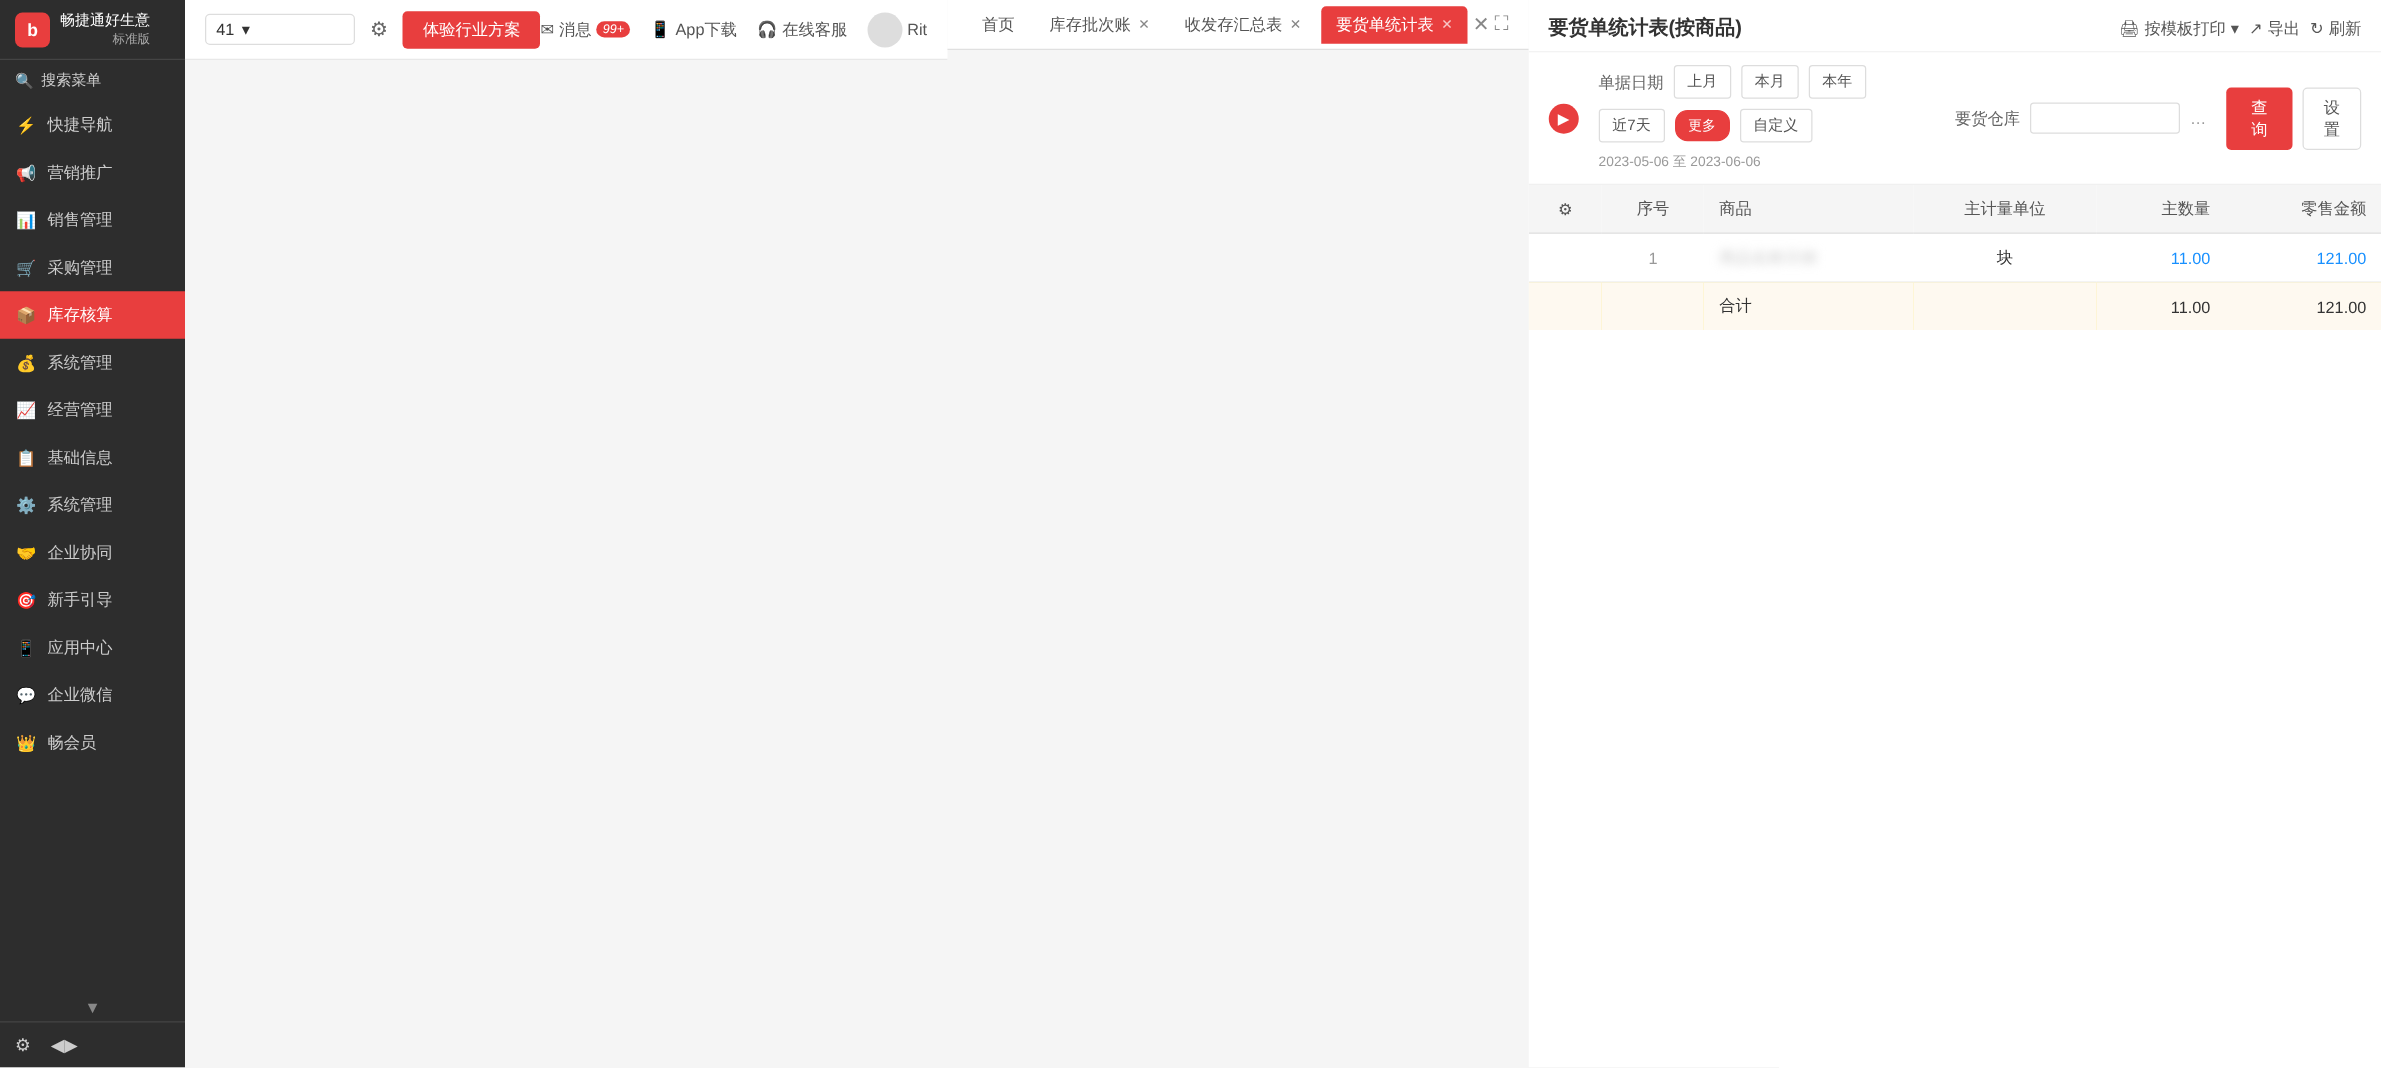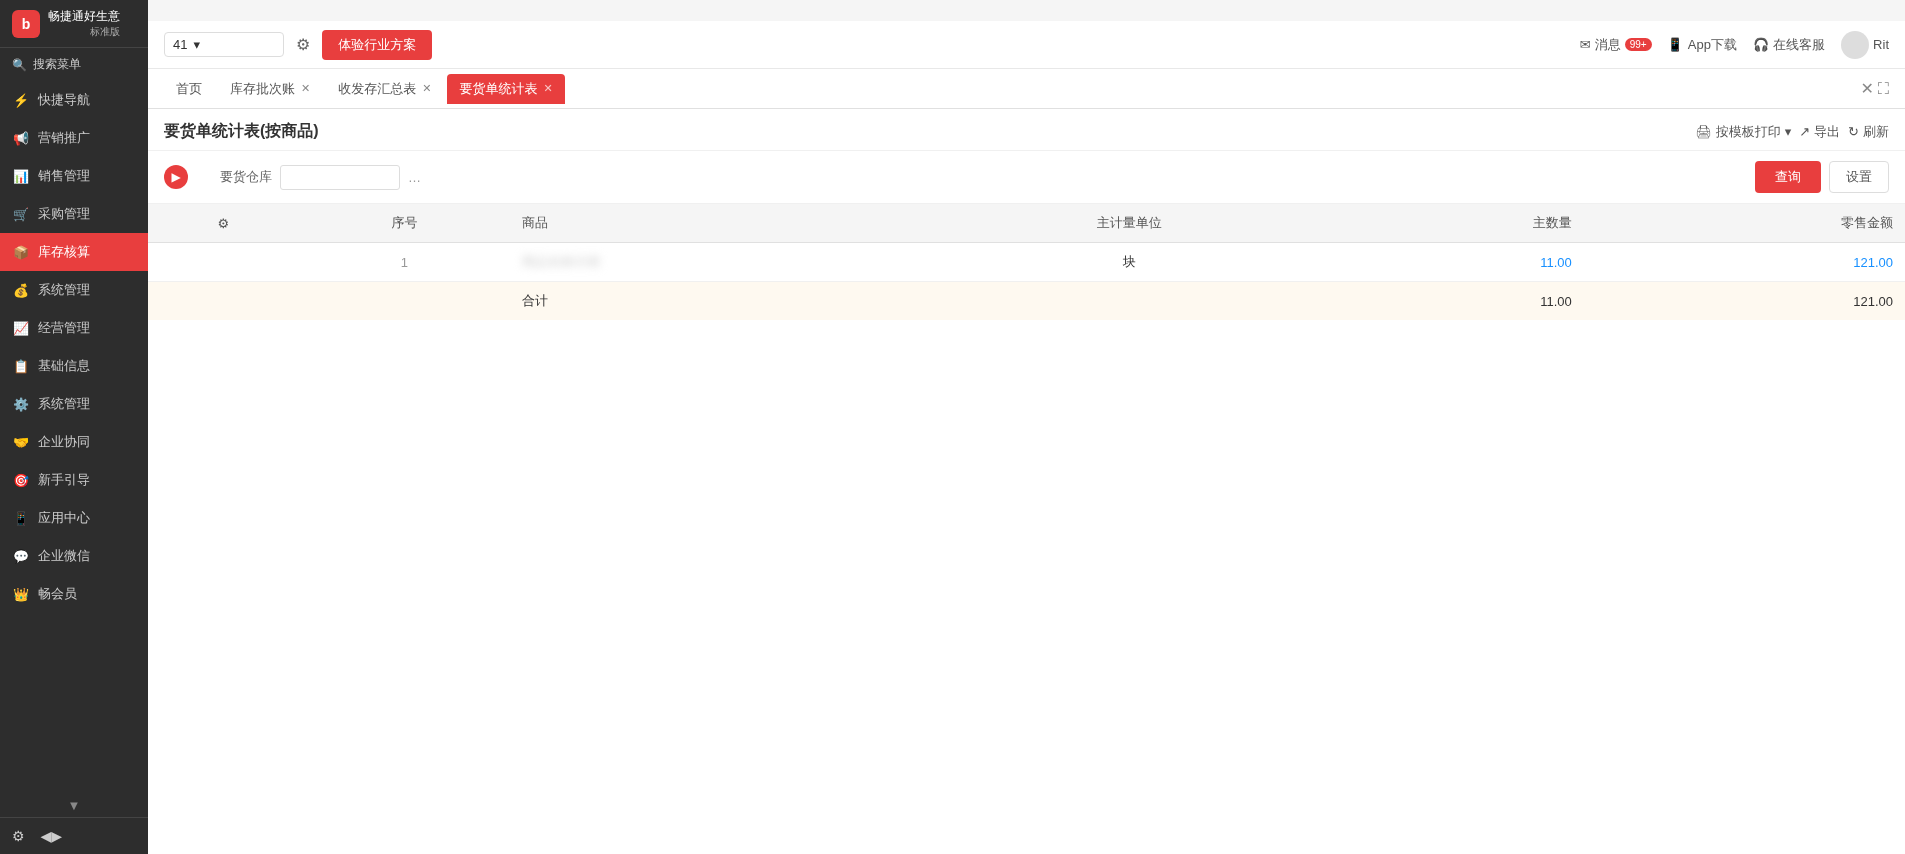--- a/index.html
+++ b/index.html
@@ -75,21 +75,21 @@
     .sidebar-footer .icon { color: #ccc; cursor: pointer; font-size: 14px; }
 
     .sidebar-scroll-btn {
       display: flex;
       justify-content: center;
       padding: 4px;
       color: #888;
     }
 
     
-    .main { flex: 1; display: flex; flex-direction: column; overflow: hidden; margin-top: 21px; }
+    .main { flex: 1; display: flex; flex-direction: row; overflow: hidden; }
 
     
     .topbar {
       height: 48px;
       background: #fff;
       display: flex;
       align-items: center;
       padding: 0 16px;
       border-bottom: 1px solid #e8e8e8;
       justify-content: space-between;
@@ -122,20 +122,21 @@
     .topbar-right { display: flex; align-items: center; gap: 16px; }
     .topbar-right-item { display: flex; align-items: center; gap: 4px; color: #555; font-size: 13px; cursor: pointer; }
     .badge {
       background: #e83e3e;
       color: #fff;
       border-radius: 8px;
       font-size: 10px;
       padding: 1px 5px;
       min-width: 20px;
       text-align: center;
+      font-style: italic;
     }
     .avatar { width: 28px; height: 28px; background: #ddd; border-radius: 50%; }
 
     
     .tabbar {
       height: 40px;
       background: #fff;
       display: flex;
       align-items: center;
       padding: 0 16px;
@@ -482,20 +483,30 @@
         <div class="btn-refresh">
           <span>↻</span>
           <span>刷新</span>
         </div>
       </div>
     </div>
 
     <div class="filter-bar">
       <div class="expand-btn">▶</div>
 
+      <div class="filter-section">
+        <span class="filter-label">单据日期</span>
+        <button class="date-btn">上月</button>
+        <button class="date-btn">本月</button>
+        <button class="date-btn">本年</button>
+        <button class="date-btn">近7天</button>
+        <button class="date-btn more">更多</button>
+        <button class="date-custom">自定义</button>
+        <span class="date-range">2023-05-06 至 2023-06-06</span>
+      </div>
 
 
       <div class="filter-warehouse-section">
         <span class="filter-label">要货仓库</span>
         <input class="warehouse-input" style="">
         <span class="filter-more">…</span>
       </div>
 
       <div style="margin-left: auto; display: flex; gap: 8px;">
         <button class="btn-query">查询</button>

